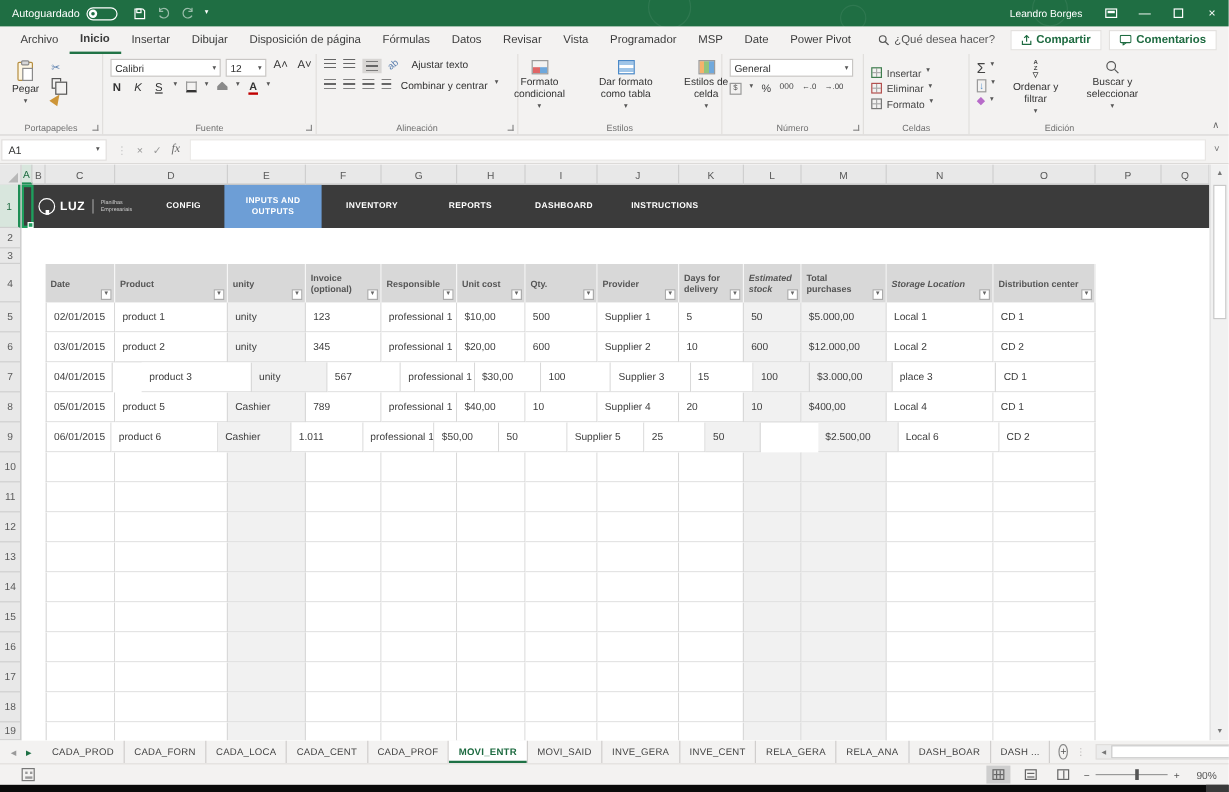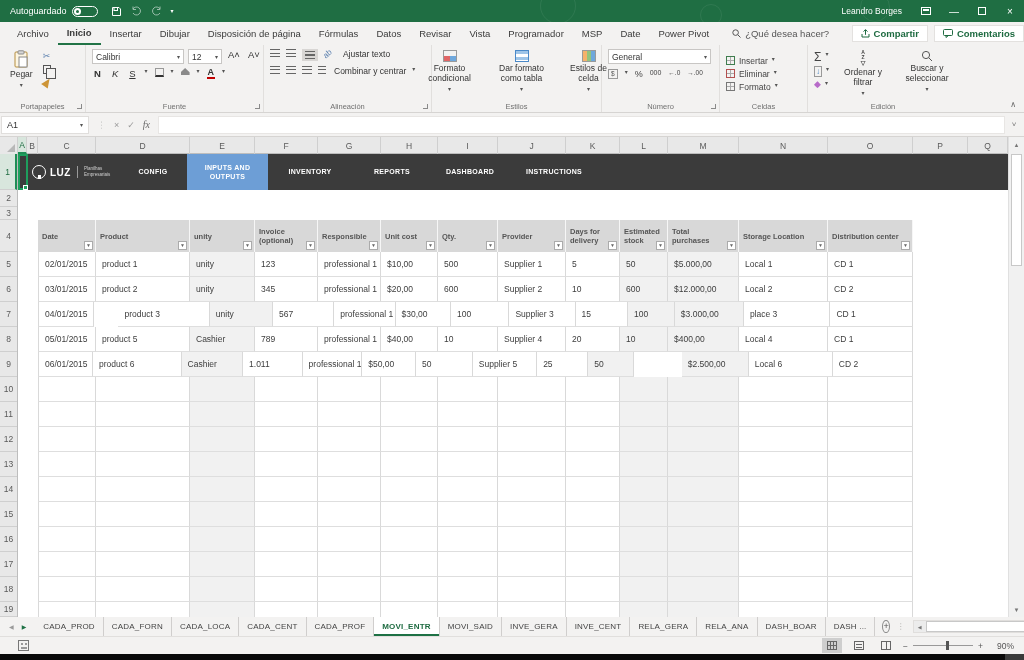--- a/index.html
+++ b/index.html
@@ -25,21 +25,21 @@
   .restore-ic{width:8px;height:8px;border:1px solid #fff;position:relative}
   .ribbonopt-ic{width:10px;height:8px;border:1px solid #fff;position:relative}
   .ribbonopt-ic:after{content:'';position:absolute;left:1px;top:1px;right:1px;height:2px;background:#fff}
 
   
   .menubar{height:23px;background:#f3f2f1;display:flex;align-items:center;font-size:9.5px;color:#3b3b3b;flex:0 0 auto}
   .mtabs{display:flex;align-items:center;height:100%;padding-left:8px}
   .mtab{padding:0 9px;height:100%;display:flex;align-items:center;white-space:nowrap}
   .mtab.active{border-bottom:2px solid #217346;font-weight:bold}
   .msearch{display:flex;align-items:center;gap:4px;margin-left:14px;color:#555;white-space:nowrap}
-  .mb-right{margin-left:auto;display:flex;align-items:center;gap:6px;}
+  .mb-right{margin-left:auto;display:flex;align-items:center;gap:6px;padding-right:10px}
   .pillbtn{display:flex;align-items:center;gap:4px;background:#fff;border:1px solid #e3e1df;padding:2px 8px;font-size:9.5px;color:#1e6b41;font-weight:bold;white-space:nowrap}
 
   
   .ribbon{height:68px;background:#f3f2f1;display:flex;position:relative;border-bottom:1px solid #d6d4d2;flex:0 0 auto;font-size:9px;color:#444}
   .rgroup{position:relative;border-right:1px solid #e1dfdd;padding:4px 6px 13px;display:flex;gap:6px;align-items:flex-start}
   .glabel{position:absolute;bottom:1px;left:0;right:0;text-align:center;font-size:7.5px;color:#707070}
   .launcher{position:absolute;right:3px;bottom:3px;width:5px;height:5px;border-right:1px solid #8a8a8a;border-bottom:1px solid #8a8a8a}
   .caret{font-size:6px;color:#555;line-height:1}
   .bigbtn{display:flex;flex-direction:column;align-items:center;gap:2px;padding:1px 4px}
   .bigbtn .lbl{font-size:8.5px;line-height:1.15;text-align:center;color:#333}
@@ -495,29 +495,29 @@
               <span class="filterbtn">▼</span>
             </div>
             <div class="th" style="width: 68px;">
               <span class="thl">Provider</span>
               <span class="filterbtn">▼</span>
             </div>
             <div class="th" style="width: 54px;">
               <span class="thl">Days for delivery</span>
               <span class="filterbtn">▼</span>
             </div>
-            <div class="th" style="width: 48px;">
+            <div class="th" style="width: 48px; font-style: italic;">
               <span class="thl">Estimated stock</span>
               <span class="filterbtn">▼</span>
             </div>
             <div class="th" style="width: 71px;">
               <span class="thl">Total purchases</span>
               <span class="filterbtn">▼</span>
             </div>
-            <div class="th" style="width: 89px;">
+            <div class="th" style="width: 89px; font-style: italic;">
               <span class="thl">Storage Location</span>
               <span class="filterbtn">▼</span>
             </div>
             <div class="th" style="width: 85px;">
               <span class="thl">Distribution center</span>
               <span class="filterbtn">▼</span>
             </div>
           </div>
         <div>
             <div class="trow">

